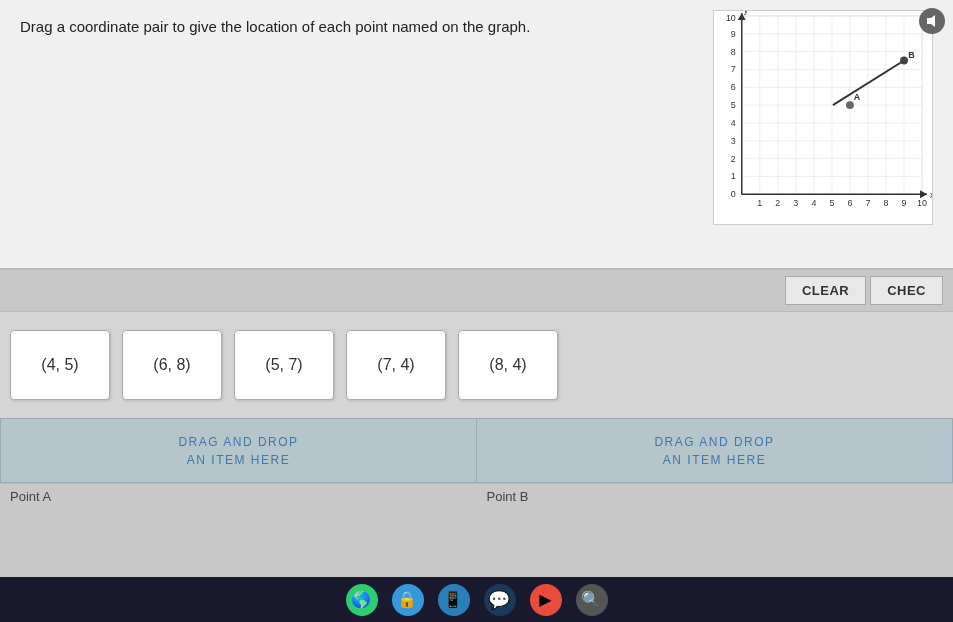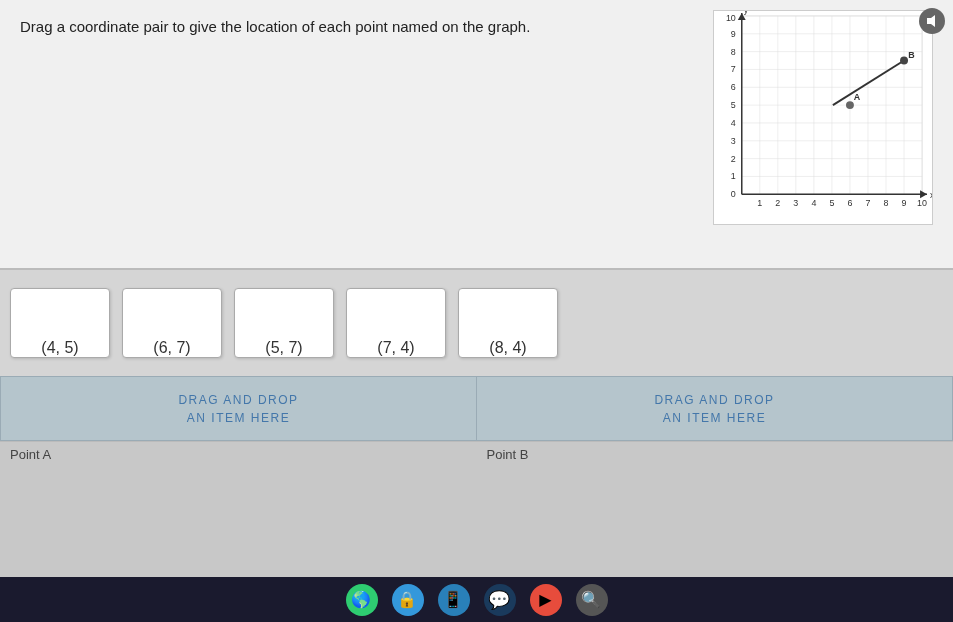--- a/index.html
+++ b/index.html
@@ -29,21 +29,21 @@
       letter-spacing: 0.5px;
     }
 
     .coord-card {
       background: white;
       border: 1.5px solid #aaa;
       border-radius: 4px;
       width: 100px;
       height: 70px;
       display: flex;
-      align-items: flex-end;
+      align-items: center;
       justify-content: center;
       font-size: 16px;
       color: #333;
       cursor: grab;
       user-select: none;
       box-shadow: 1px 1px 3px rgba(0,0,0,0.15);
     }
 
     
     .graph-svg {
@@ -263,27 +263,31 @@
           <circle cx="137.2" cy="95" r="4" fill="#666"></circle>
           <text x="141" y="90" font-size="9" fill="#333" font-weight="bold">A</text>
 
           <circle cx="191.8" cy="50" r="4" fill="#444"></circle>
           <text x="196" y="47" font-size="9" fill="#333" font-weight="bold">B</text>
         </svg>
       </div>
     </div>
   </div>
 
+  <div class="middle-section">
+    <button class="action-btn">CLEAR</button>
+    <button class="action-btn">CHEC</button>
+  </div>
 
   <div class="drag-cards-section">
     <div class="coord-card">
       <span>(4, 5)</span>
     </div>
     <div class="coord-card">
-      <span>(6, 7)</span>
+      <span>(6, 8)</span>
     </div>
     <div class="coord-card">
       <span>(5, 7)</span>
     </div>
     <div class="coord-card">
       <span>(7, 4)</span>
     </div>
     <div class="coord-card">
       <span>(8, 4)</span>
     </div>

